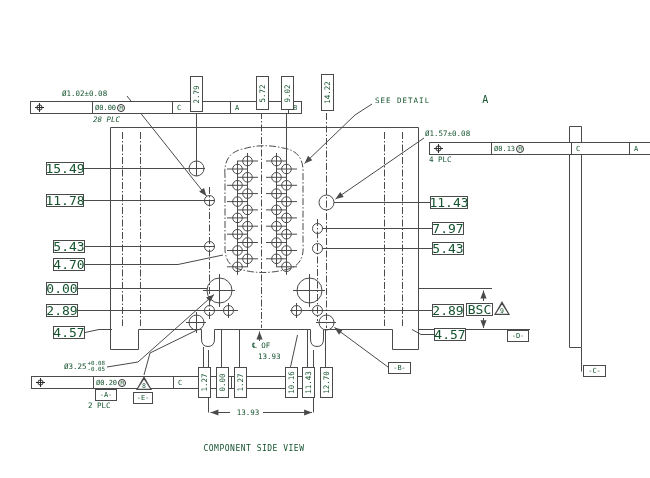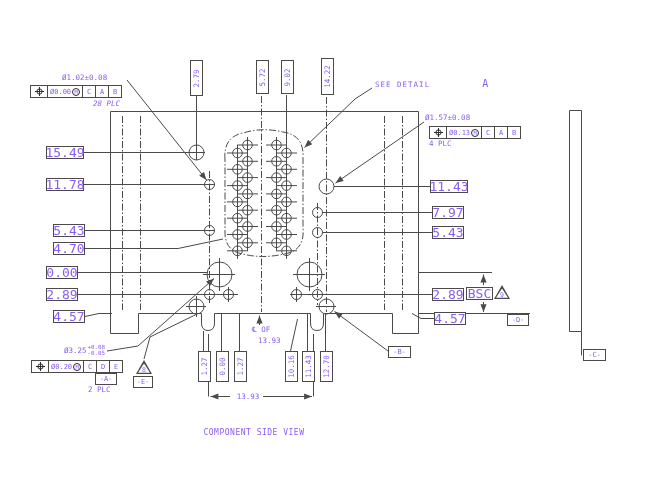--- a/index.html
+++ b/index.html
@@ -1,27 +1,27 @@
 <!DOCTYPE html>
 <html><head>
 <meta charset="utf-8">
 <style>
   html,body{margin:0;padding:0;background:#fff;}
   #canvas{position:relative;width:650px;height:450px;background:#ffffff;overflow:hidden;
-          font-family:"DejaVu Sans Mono", monospace;color:#8b5cf6;}
+          font-family:"DejaVu Sans Mono", monospace;color:#14532d;margin-top:16px;}
   #art{position:absolute;left:0;top:0;}
   .txt{position:absolute;font-size:7.5px;line-height:9px;white-space:nowrap;background:#fff;padding:0 1px;}
   .dbox{position:absolute;border:1px solid #4a4a4a;background:#fff;height:13px;box-sizing:border-box;
         display:flex;align-items:center;justify-content:center;font-size:13px;white-space:nowrap;}
   .vbox{position:absolute;border:1px solid #4a4a4a;background:#fff;width:13px;box-sizing:border-box;
         display:flex;align-items:center;justify-content:center;}
   .vbox span{transform:rotate(-90deg);font-size:7.5px;white-space:nowrap;}
   .datum{position:absolute;border:1px solid #4a4a4a;background:#fff;height:12px;box-sizing:border-box;
         display:flex;align-items:center;justify-content:center;font-size:7px;white-space:nowrap;}
-  .fcf{position:absolute;display:flex;border:1px solid #4a4a4a;background:#fff;height:13px;box-sizing:border-box;}
+  .fcf{position:absolute;display:flex;border:1px solid #4a4a4a;background:#fff;height:13px;box-sizing:border-box;gap:45px;}
   .fcf .cell{display:flex;align-items:center;justify-content:center;padding:0 2px;font-size:7px;
         border-left:1px solid #4a4a4a;white-space:nowrap;box-sizing:border-box;}
   .fcf .cell:first-child{border-left:none;}
   .cm{display:inline-flex;width:8px;height:8px;border:1px solid #2e2e2e;border-radius:50%;
       font-size:5.5px;align-items:center;justify-content:center;margin-left:1px;box-sizing:border-box;}
   .flag{position:absolute;width:16px;height:14px;}
   .flag .t1{position:absolute;left:0;top:0;right:0;bottom:0;clip-path:polygon(50% 0,0 100%,100% 100%);background:#4a4a4a;}
   .flag .t2{position:absolute;left:2px;right:2px;top:3.5px;bottom:1.2px;clip-path:polygon(50% 0,0 100%,100% 100%);background:#fff;}
   .flag .n{position:absolute;left:0;right:0;bottom:0.5px;text-align:center;font-size:6.5px;line-height:7px;}
   .stack{display:inline-flex;flex-direction:column;font-size:5.8px;line-height:6px;margin-left:1px;}

